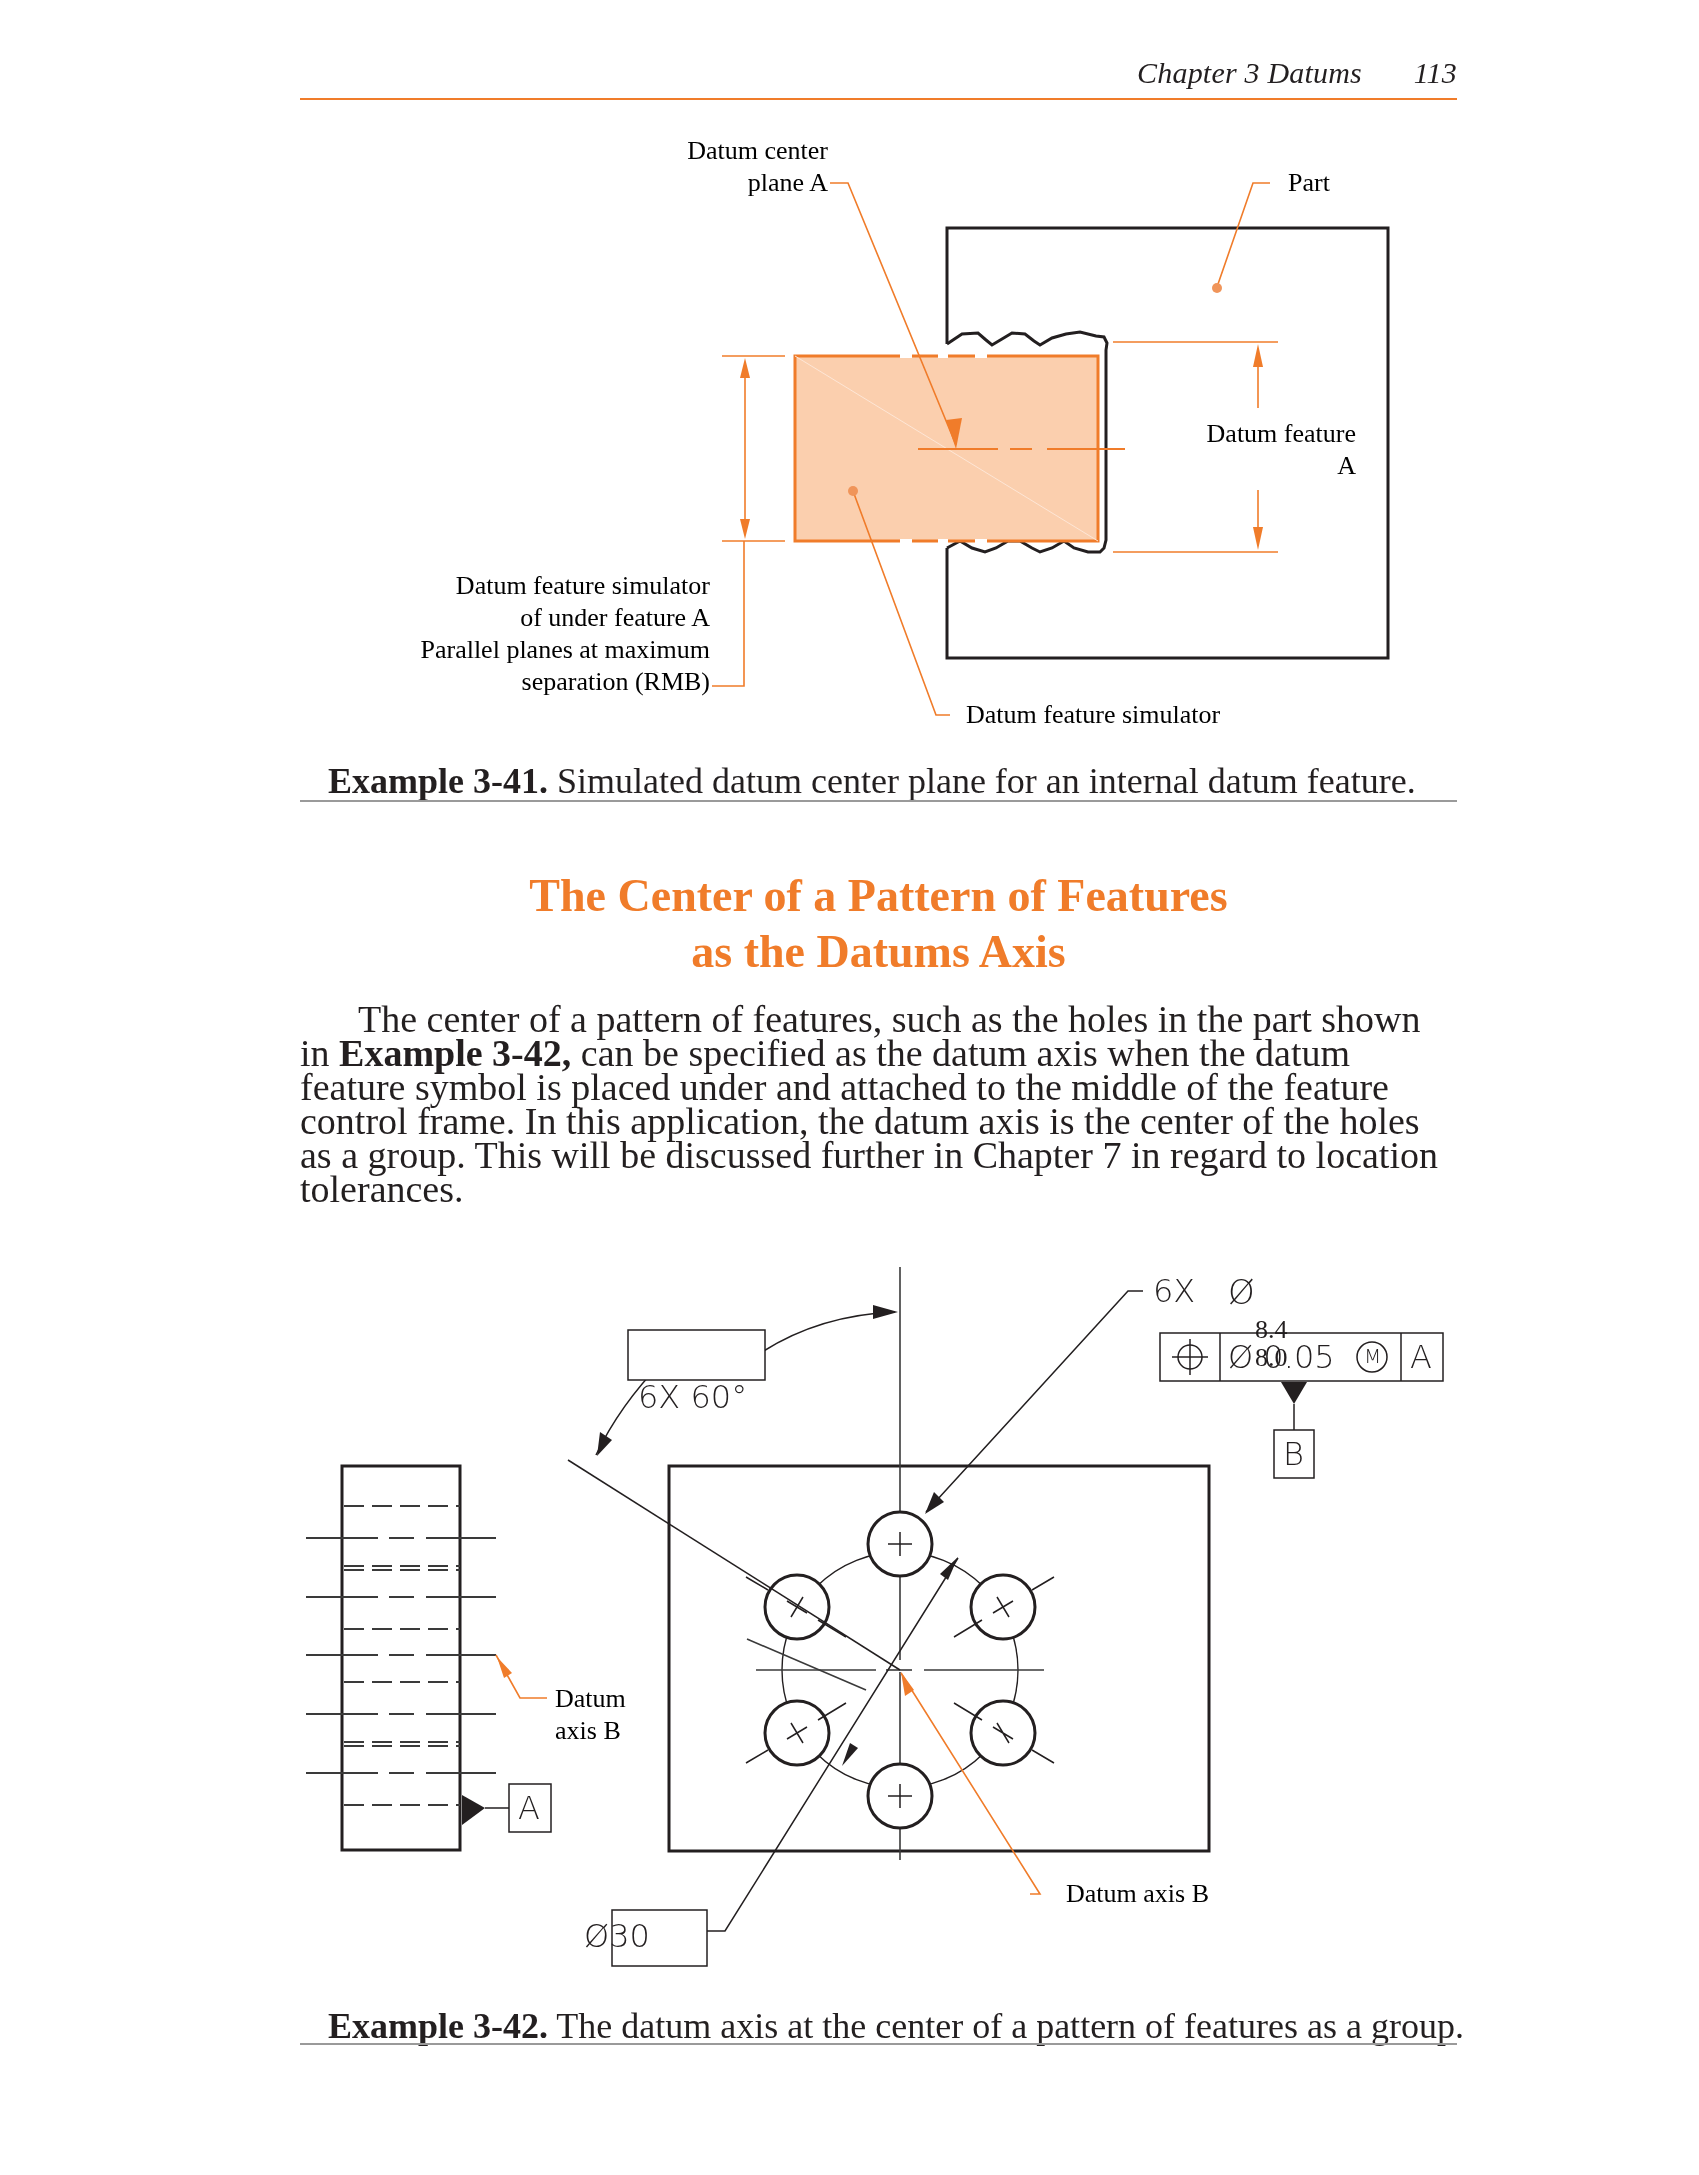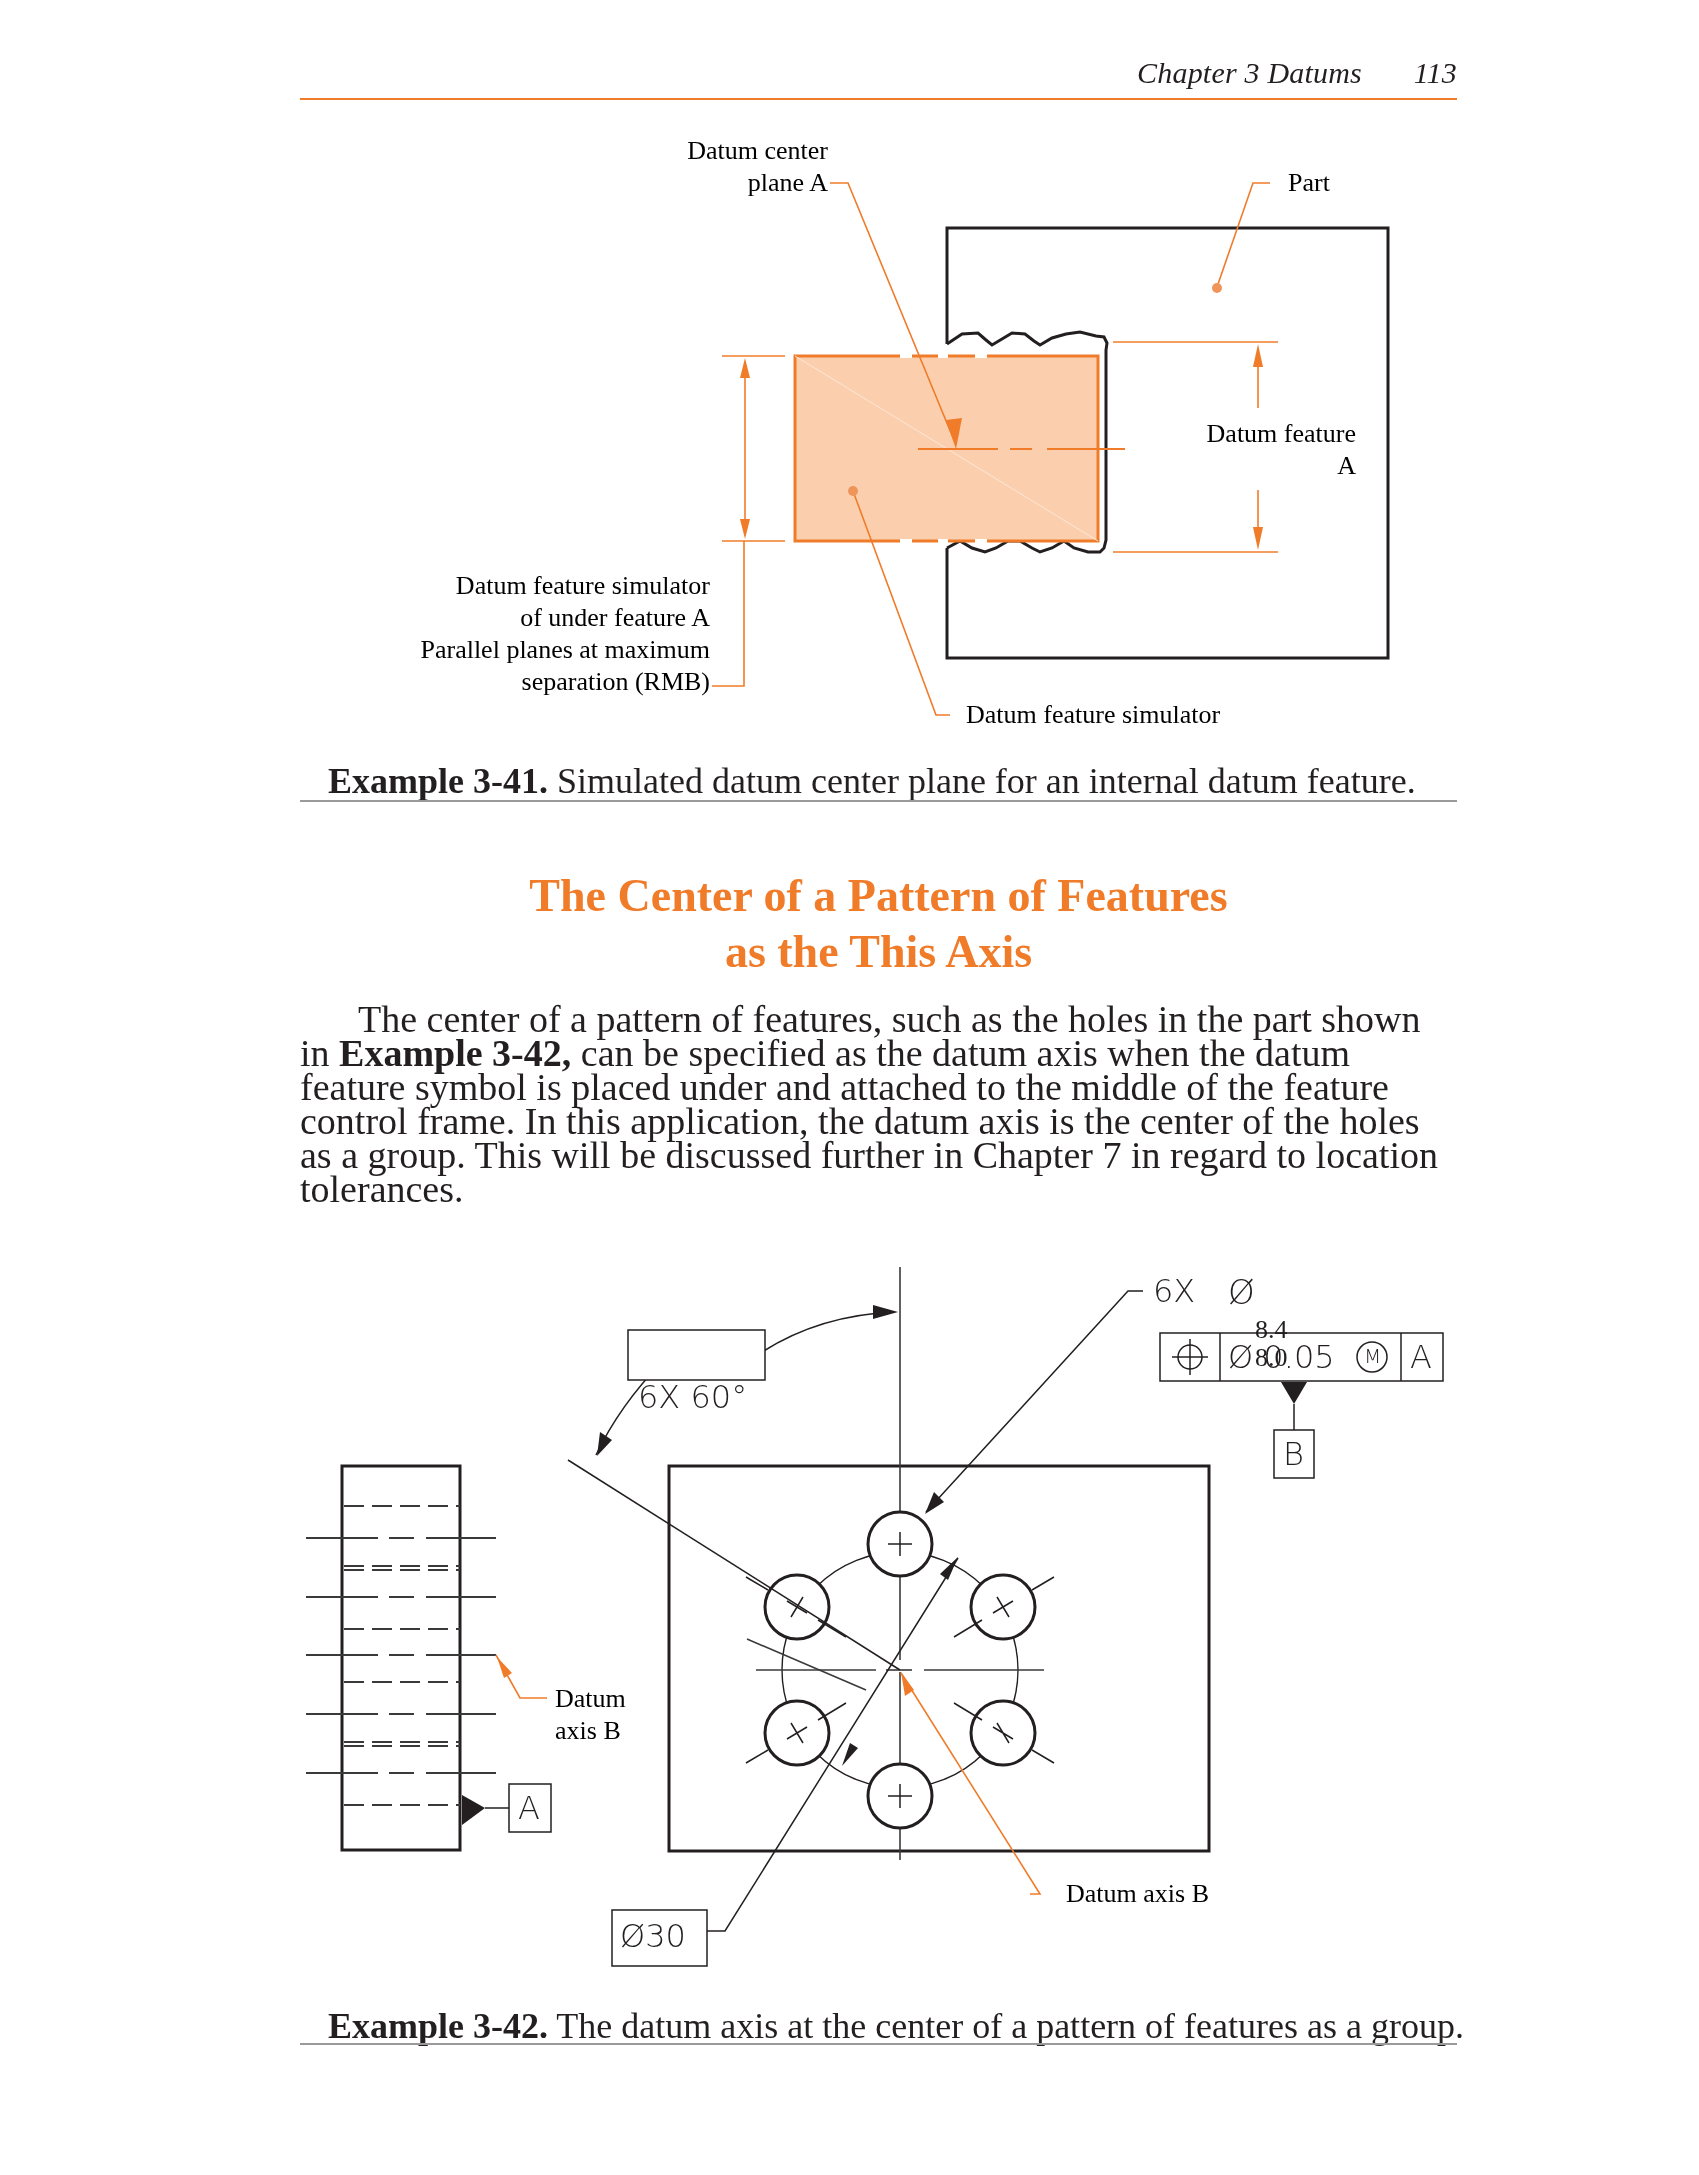--- a/index.html
+++ b/index.html
@@ -106,21 +106,21 @@
 </div>
 <div class="abs callout" style="left:966px; top:699px;">Datum feature simulator</div>
 
 <div class="abs caption" style="top:760px;">
   <b>Example 3-41.</b><span> Simulated datum center plane for an internal datum feature.</span>
 </div>
 <div class="abs cap-rule" style="top:800px;"></div>
 
 <div class="abs section-title" style="top:868px;">
   <div>The Center of a Pattern of Features</div>
-  <div>as the This Axis</div>
+  <div>as the Datums Axis</div>
 </div>
 
 <div class="abs body-text" style="top:1002px;">
   <p><span>The center of a pattern of features, such as the holes in the part shown in </span><b>Example 3-42,</b><span> can be specified as the datum axis when the datum feature symbol is placed under and attached to the middle of the feature control frame. In this application, the datum axis is the center of the holes as a group. This will be discussed further in Chapter 7 in regard to location tolerances.</span></p>
 </div>
 
 <svg class="abs fig" width="1699" height="2175" viewBox="0 0 1699 2175" style="pointer-events:none;">
 
   <g stroke="#3a3a3a" fill="none">
     <rect x="342" y="1466" width="118" height="384" stroke-width="3" stroke="#231f20"></rect>
@@ -222,21 +222,21 @@
 <div class="abs cad" style="left:1228px; top:1272px; font-size:34px;">Ø</div>
 <div class="abs cad" style="left:1255px; top:1316px; font-size:26px; line-height:28px;font-family:Liberation Serif, serif;">
   <div>8.4</div>
   <div>8.0</div>
 </div>
 <div class="abs cad" style="left:1228px; top:1338px; font-size:32px;">Ø 0.05</div>
 <div class="abs cad" style="left:1364px; top:1344px; font-size:20px;">M</div>
 <div class="abs cad" style="left:1410px; top:1338px; font-size:32px;">A</div>
 <div class="abs cad" style="left:1283px; top:1435px; font-size:32px;">B</div>
 <div class="abs cad" style="left:518px; top:1789px; font-size:32px;">A</div>
-<div class="abs cad" style="left:620px; top:1917px; font-size:32px;">Ø30</div>
+<div class="abs cad" style="left:584px; top:1917px; font-size:32px;">Ø30</div>
 
 <div class="abs callout" style="left:555px; top:1683px;">
   <div>Datum</div>
   <div>axis B</div>
 </div>
 <div class="abs callout" style="left:1066px; top:1878px;">Datum axis B</div>
 
 <div class="abs caption" style="top:2005px;">
   <b>Example 3-42.</b><span> The datum axis at the center of a pattern of features as a group.</span>
 </div>

